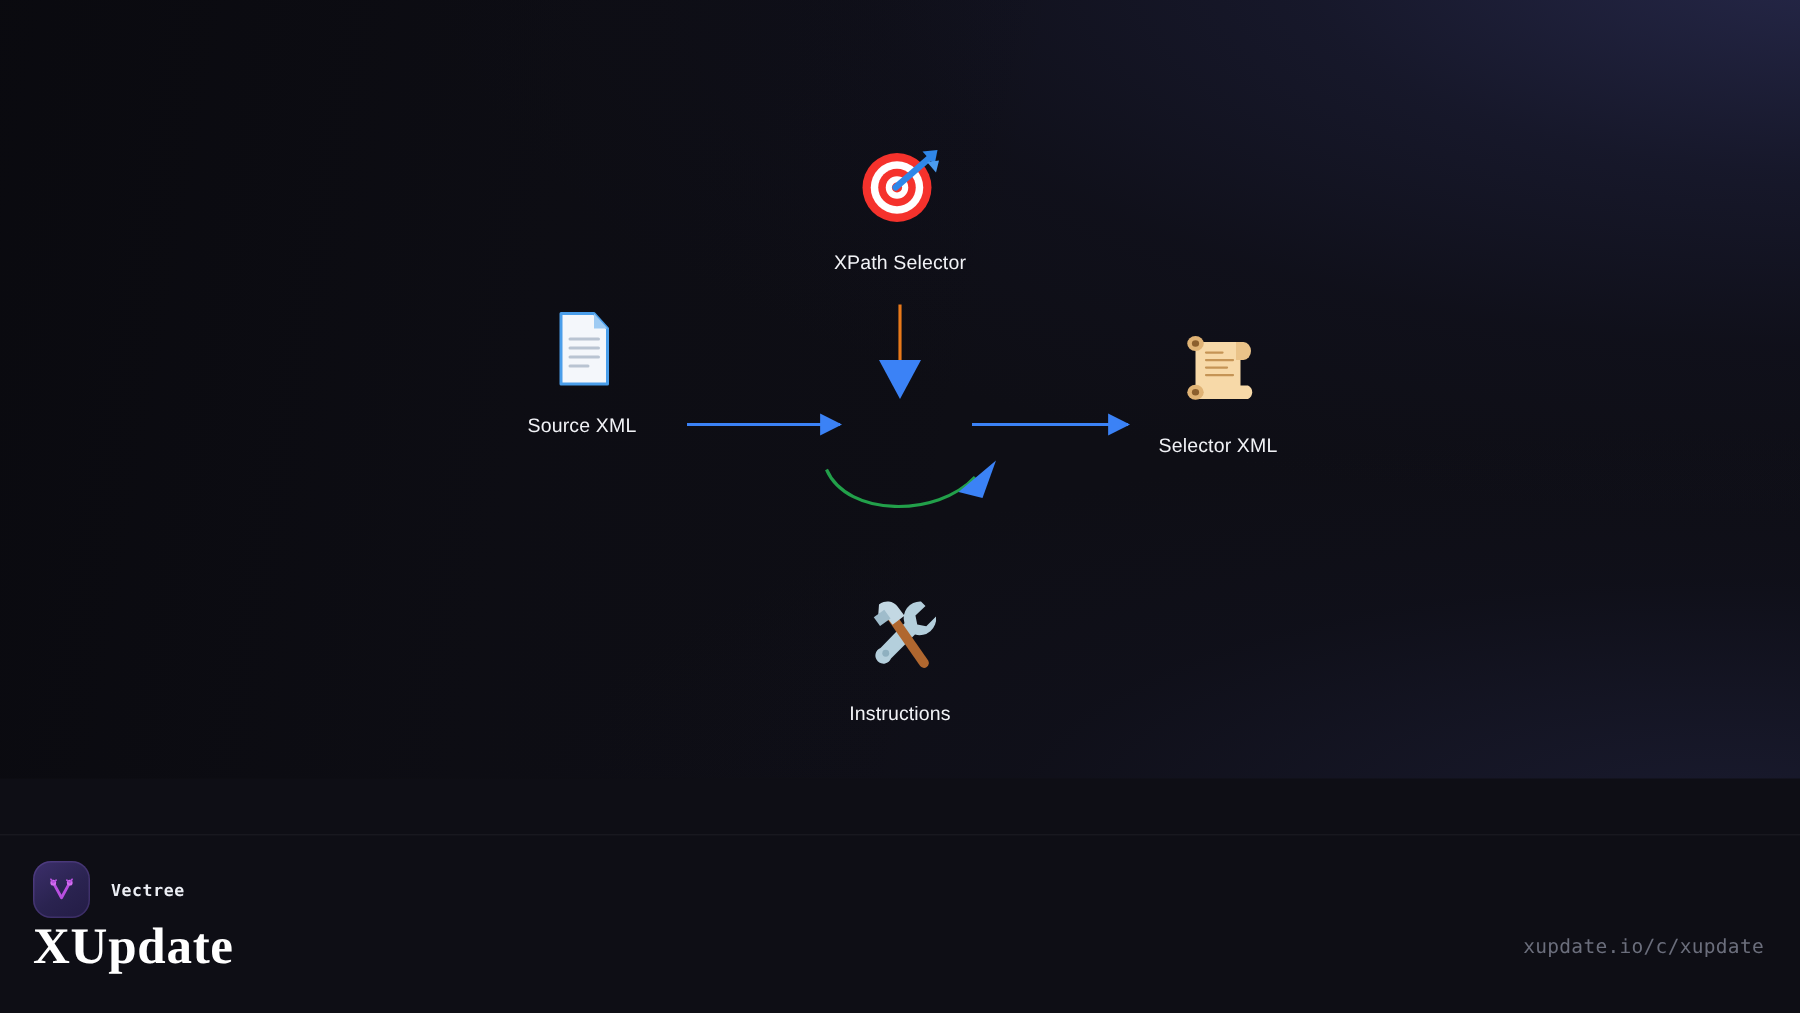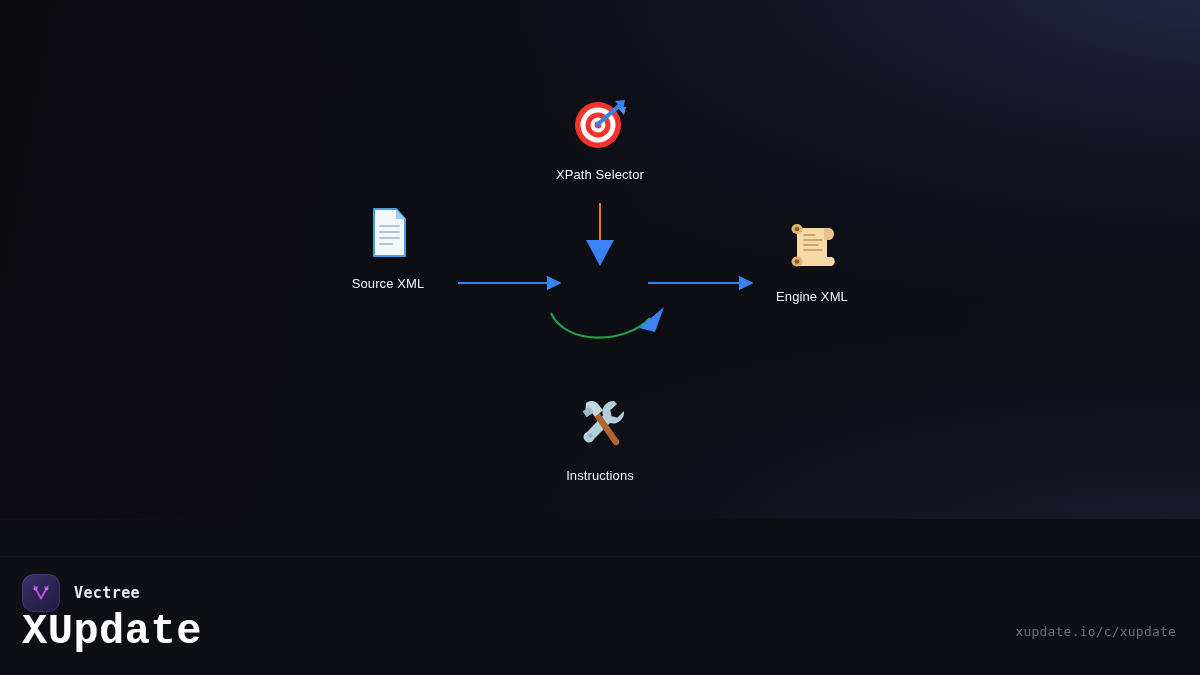--- a/index.html
+++ b/index.html
@@ -81,30 +81,30 @@
   }
   #brand-logo {
     width:38px; height:38px;
     border-radius:12px;
     background:linear-gradient(145deg,#3c2f6b 0%,#2a2350 55%,#231c45 100%);
     box-shadow:0 0 0 1px rgba(150,110,220,0.22) inset;
     display:flex; align-items:center; justify-content:center;
   }
   #brand-name {
     font-family:"DejaVu Sans Mono", monospace;
-    font-size:15px;
+    font-size:11px;
     font-weight:bold;
     color:#eceef4;
     letter-spacing:0.4px;
   }
   #page-title {
     position:absolute;
     left:22px; top:612px;
-    font-family:Liberation Mono, monospace;
-    font-size:42px;
+    font-family:Liberation Serif, serif;
+    font-size:34px;
     font-weight:bold;
     color:#ffffff;
     letter-spacing:0.5px;
     line-height:40px;
   }
   #footer-url {
     position:absolute;
     right:24px; top:624px;
     font-family:"DejaVu Sans Mono", monospace;
     font-size:13px;
@@ -190,21 +190,21 @@
         <path d="M17 44 H52 a5 5 0 0 1 0 9 H17 Z" fill="#f7d9a8"></path>
         <ellipse cx="17" cy="48.5" rx="5.5" ry="5" fill="#e0b375"></ellipse>
         <ellipse cx="17" cy="48.5" rx="2.4" ry="2.2" fill="#8b5f2e"></ellipse>
         <g stroke="#c59455" stroke-width="1.5" stroke-linecap="round">
           <line x1="24" y1="22" x2="35" y2="22"></line>
           <line x1="24" y1="27" x2="42" y2="27"></line>
           <line x1="24" y1="32" x2="38" y2="32"></line>
           <line x1="24" y1="37" x2="42" y2="37"></line>
         </g>
       </svg>
-      <div class="node-label">Engine XML</div>
+      <div class="node-label">Selector XML</div>
     </div>
 
     <div class="node" style="left:600px; top:438px;">
       <svg class="node-icon" viewBox="0 0 64 64">
 
         <path d="M46 9 a11 11 0 0 0 -11 14.5 L19 40 a5.4 5.4 0 1 0 7 7
                  L42 31 A11 11 0 0 0 56 19 l-6.5 6.5 -6-1.2 -1.2-6 L49 12 z" fill="#b4cfdc"></path>
         <circle cx="22.5" cy="43.5" r="2.3" fill="#8fb0c0"></circle>
 
         <path d="M25 17 L48 50" stroke="#b0672f" stroke-width="6.5" stroke-linecap="round"></path>

